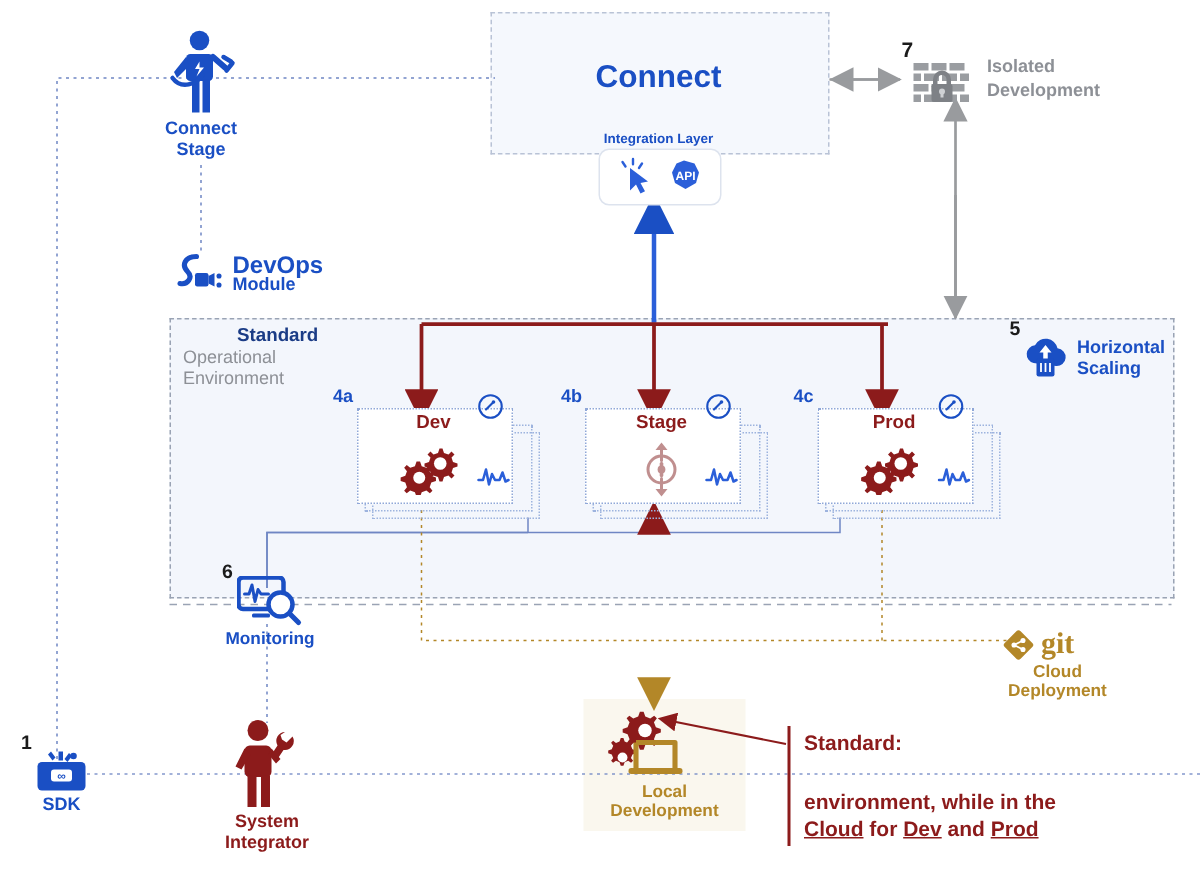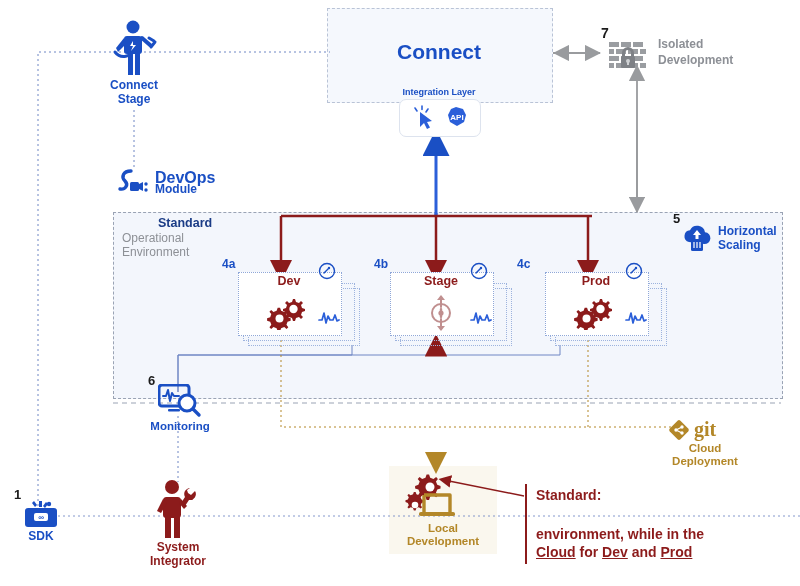--- a/index.html
+++ b/index.html
@@ -231,21 +231,21 @@
   </div>
   <div class="abs" style="left:470px;top:310px;">
     <svg width="22" height="16" viewBox="0 0 22 16">
         <path d="M1,10 L4,10 L6,3 L8,13 L10,6 L12,10 L15,10 L17,5 L19,11 L21,10" fill="none" stroke="#2b5fd9" stroke-width="1.7" stroke-linecap="round" stroke-linejoin="round"></path>
       </svg>
   </div>
 
   <div class="envstack" style="left:555px;top:288px;width:110px;height:56px;"></div>
   <div class="envstack" style="left:550px;top:283px;width:110px;height:56px;"></div>
   <div class="envbox" style="left:545px;top:272px;width:102px;height:62px;"></div>
-  <div class="lbl num" style="left:517px;top:258px;font-size:12px;color:#1a4fc4;">4c</div>
+  <div class="lbl num" style="left:529px;top:258px;font-size:12px;color:#1a4fc4;">4c</div>
   <div class="lbl ctr darkred-bold" style="left:545px;top:274px;width:102px;font-size:12.5px;">Prod</div>
   <div class="abs" style="left:573px;top:296px;">
     <svg width="42" height="34" viewBox="0 0 42 34">
       <g fill="#8c1b1b">
         <path d="M27,3 l2,0 l1,3 l3,1 l2,-2 l2,2 l-2,2 l1,3 l3,1 l0,2 l-3,1 l-1,3 l2,2 l-2,2 l-2,-2 l-3,1 l-1,3 l-2,0 l-1,-3 l-3,-1 l-2,2 l-2,-2 l2,-2 l-1,-3 l-3,-1 l0,-2 l3,-1 l1,-3 l-2,-2 l2,-2 l2,2 l3,-1 z"></path>
         <circle cx="27.5" cy="13" r="4.2" fill="#ffffff"></circle>
         <path d="M13,12 l3,0 l1.4,4 l4,1.4 l3,-2.4 l2.2,2.2 l-2.4,3 l1.4,4 l4,1.4 l0,3 l-4,1.4 l-1.4,4 l2.4,3 l-2.2,2.2 l-3,-2.4 l-4,1.4 l-1.4,4 l-3,0 l-1.4,-4 l-4,-1.4 l-3,2.4 l-2.2,-2.2 l2.4,-3 l-1.4,-4 l-4,-1.4 l0,-3 l4,-1.4 l1.4,-4 l-2.4,-3 l2.2,-2.2 l3,2.4 l4,-1.4 z" transform="scale(0.78) translate(2,3)"></path>
         <circle cx="13.5" cy="22.5" r="4" fill="#ffffff"></circle>
       </g>
     </svg>

